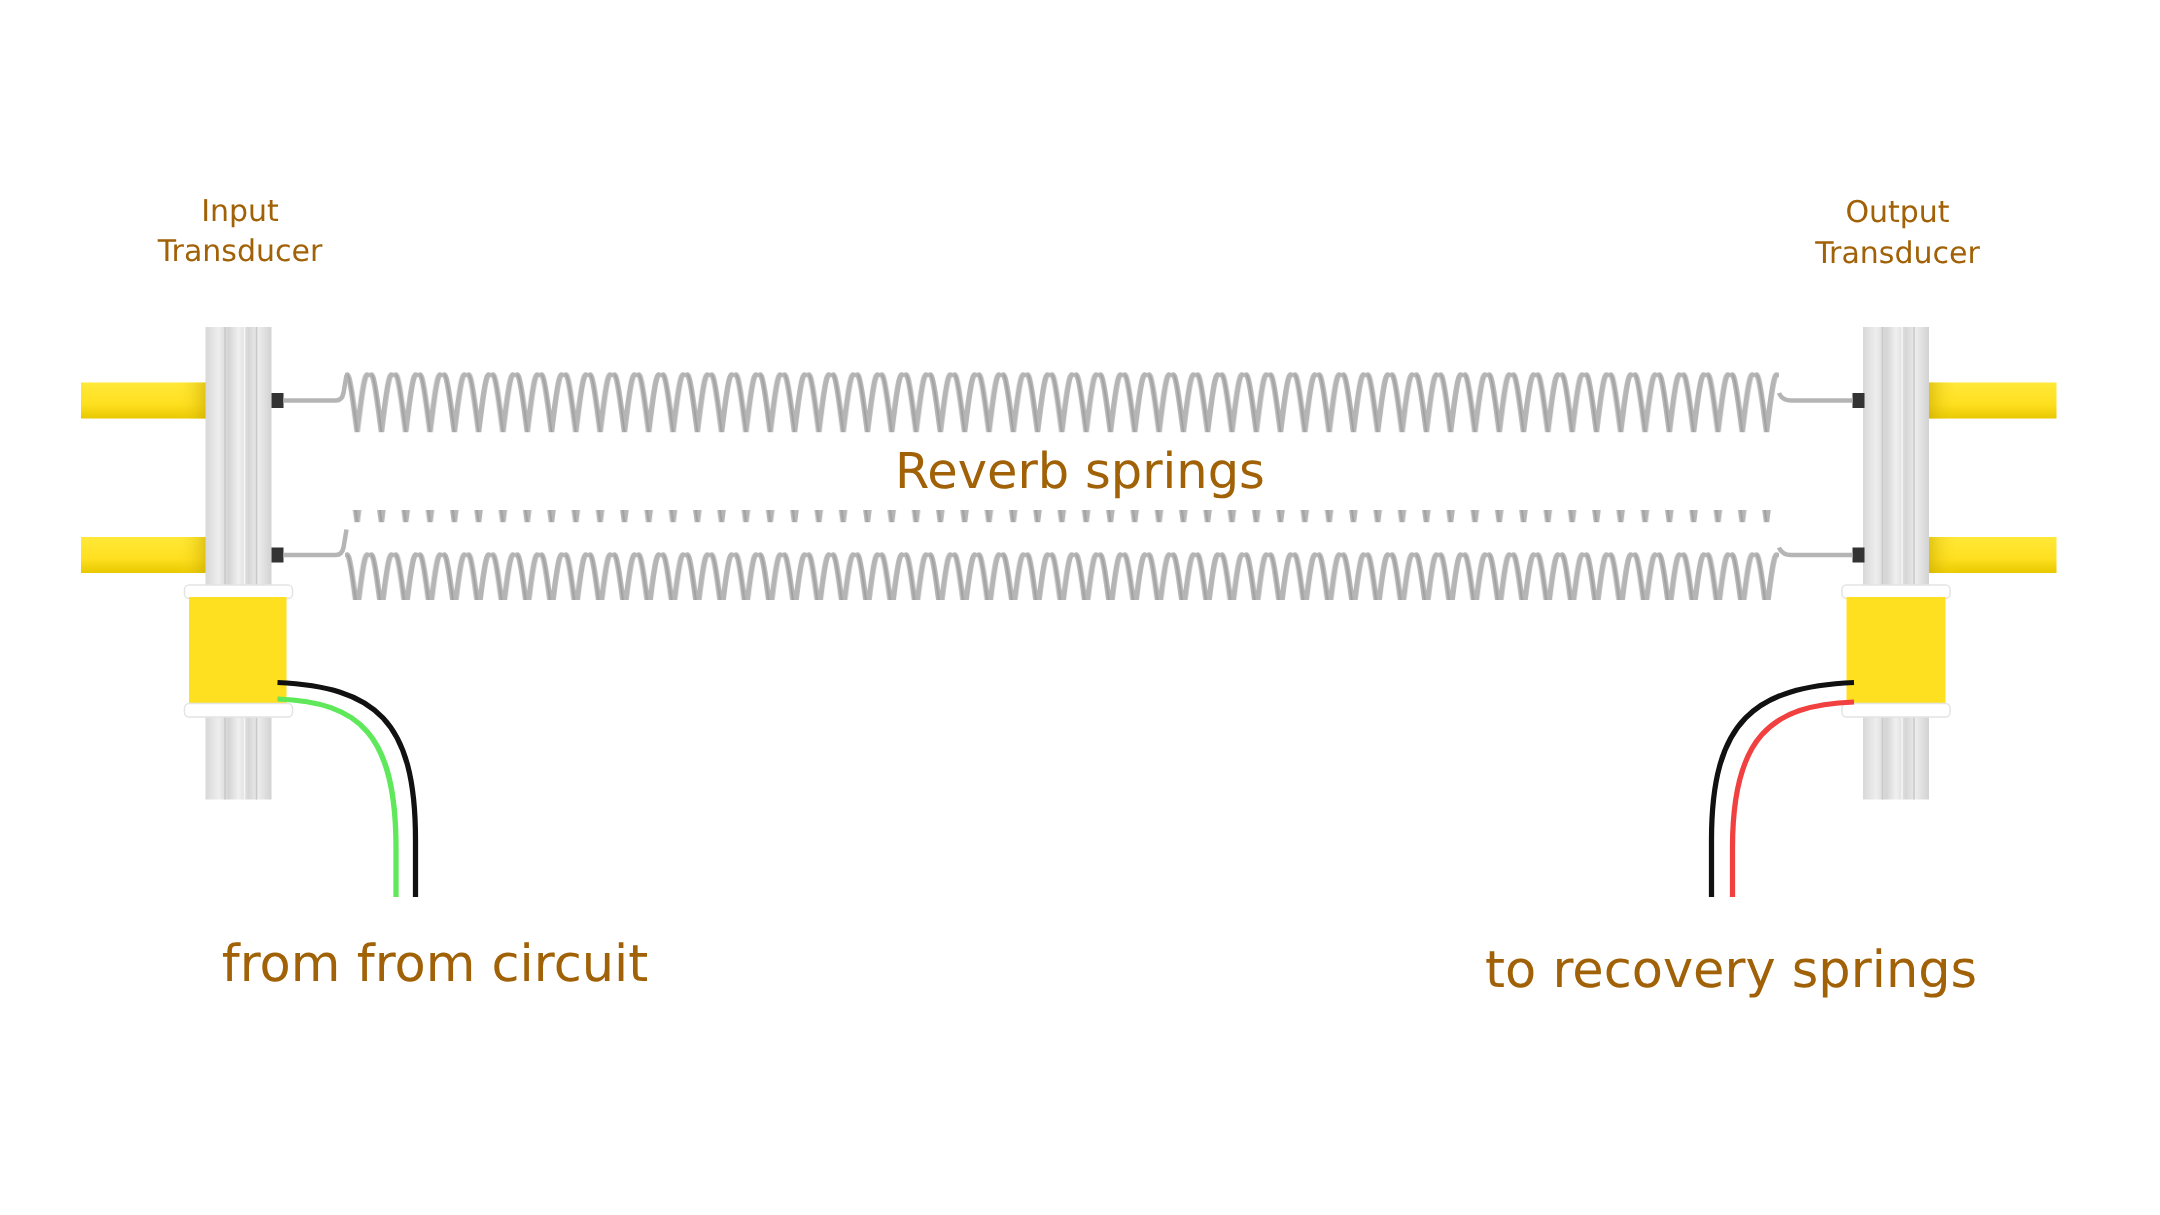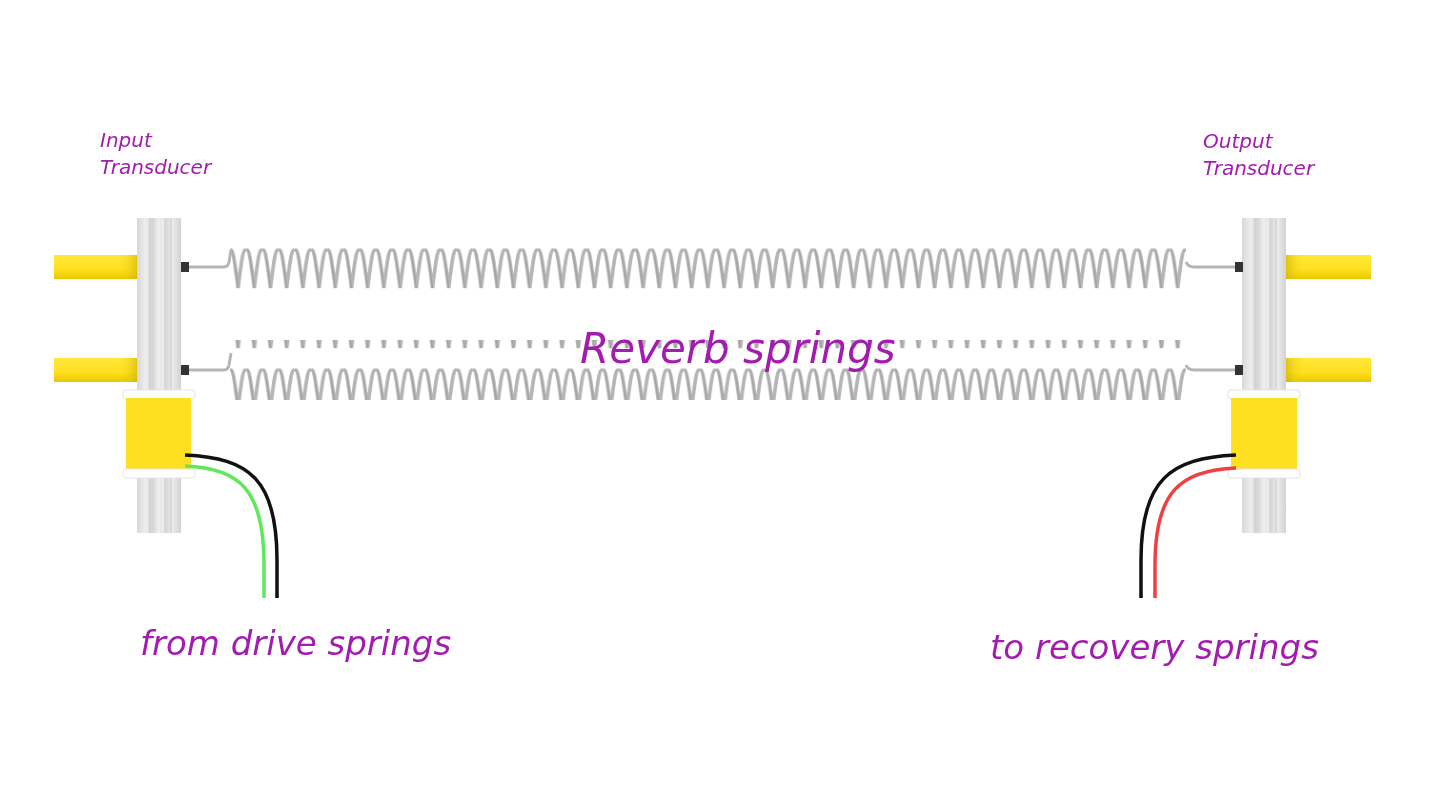--- a/index.html
+++ b/index.html
@@ -1,20 +1,20 @@
 <!DOCTYPE html>
 <html><head>
 <meta charset="utf-8">
 <style>
   html, body { margin:0; padding:0; background:#ffffff; }
   body { width:1440px; height:810px; position:relative; overflow:hidden; font-family:"DejaVu Sans", "Liberation Sans", sans-serif; }
-  .label { position:absolute; color:#a21caf; white-space:nowrap;font-style:italic; }
+  .label { position:absolute; color:#a16207; text-align:center; white-space:nowrap; }
   .small { font-size:20px; line-height:27px; }
   .big { font-size:34px; line-height:40px; }
-  .mid { font-size:42px; line-height:40px;margin-top:35px; }
+  .mid { font-size:33px; line-height:40px; }
   svg.diagram { position:absolute; left:0; top:0; }
 </style>
 </head>
 <body>
 
 <svg class="diagram" width="1440" height="810" viewBox="0 0 1440 810">
   <defs>
     <linearGradient id="frameGrad" x1="0" x2="1" y1="0" y2="0">
       <stop offset="0" stop-color="#d8d8d8"></stop>
       <stop offset="0.2" stop-color="#eeeeee"></stop>
@@ -105,15 +105,15 @@
   <div>Transducer</div>
 </div>
 
 <div class="label small" style="left:1203px; top:128px; width:124px;">
   <div>Output</div>
   <div>Transducer</div>
 </div>
 
 <div class="label mid" style="left:580px; top:294px; width:280px;">Reverb springs</div>
 
-<div class="label big" style="left:140px; top:623px; width:300px;">from drive springs</div>
+<div class="label big" style="left:140px; top:623px; width:300px;">from from circuit</div>
 
 <div class="label big" style="left:990px; top:627px; width:315px;">to recovery springs</div>
 
 </body></html>

